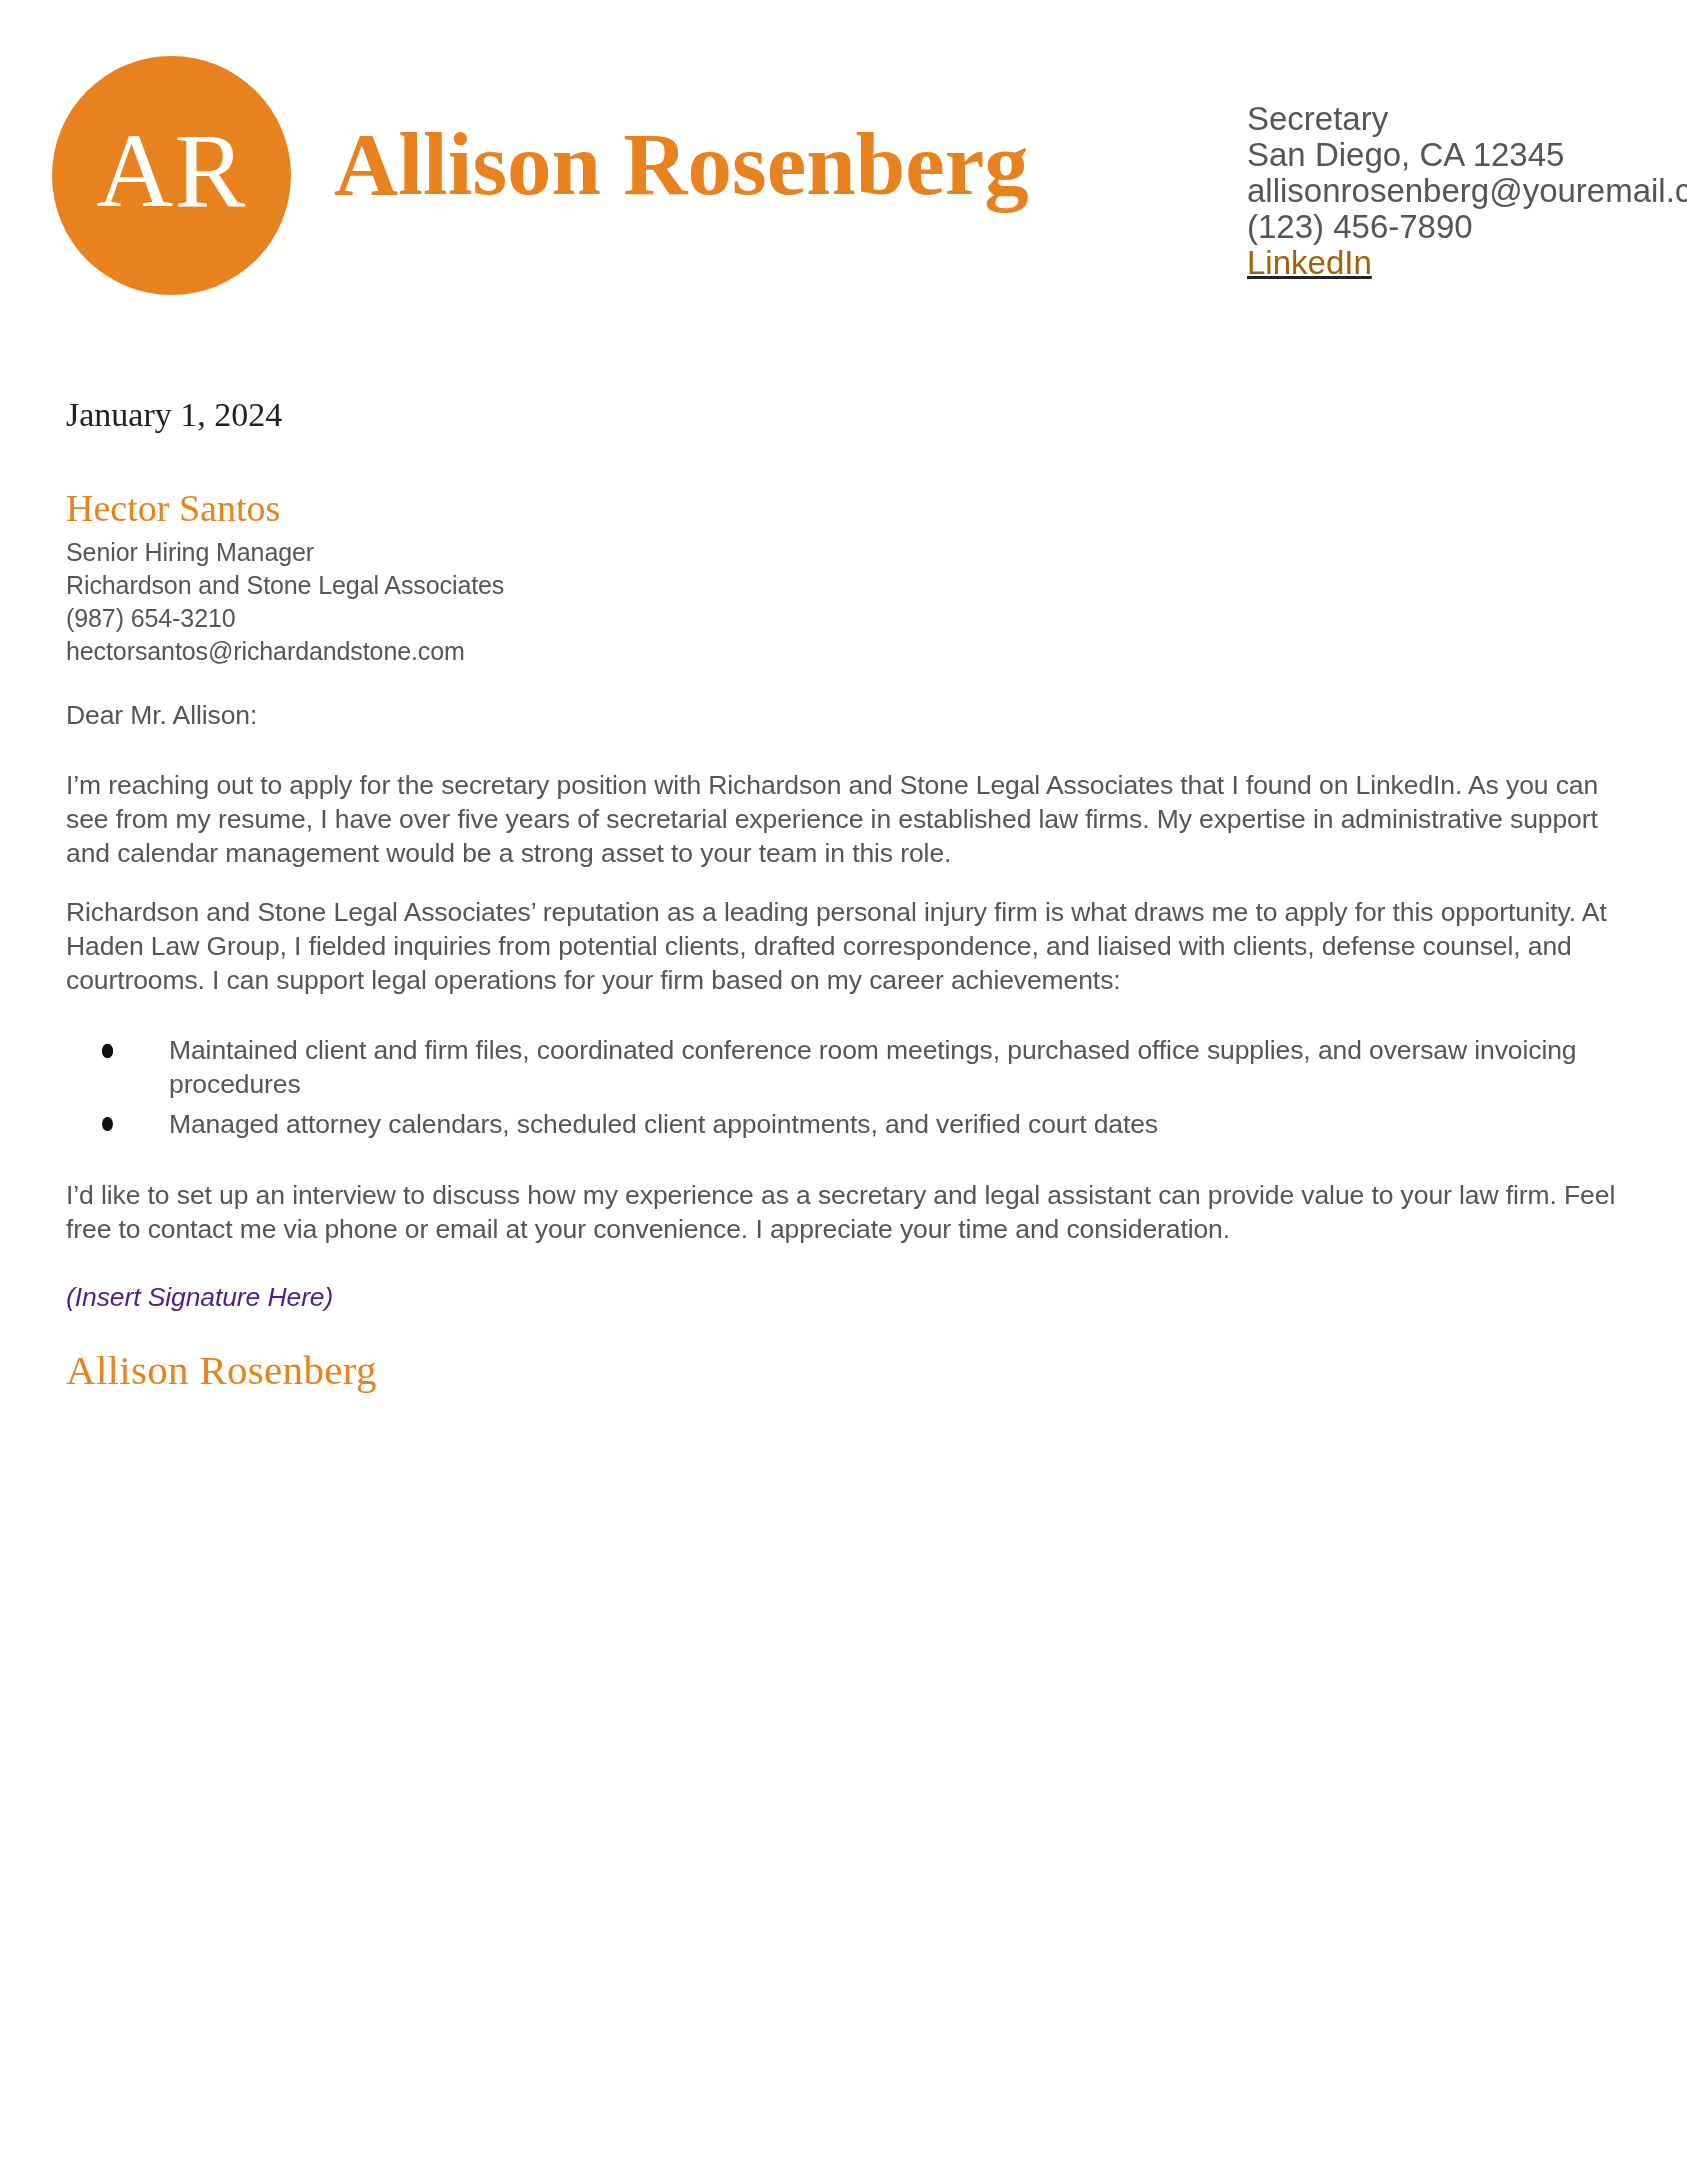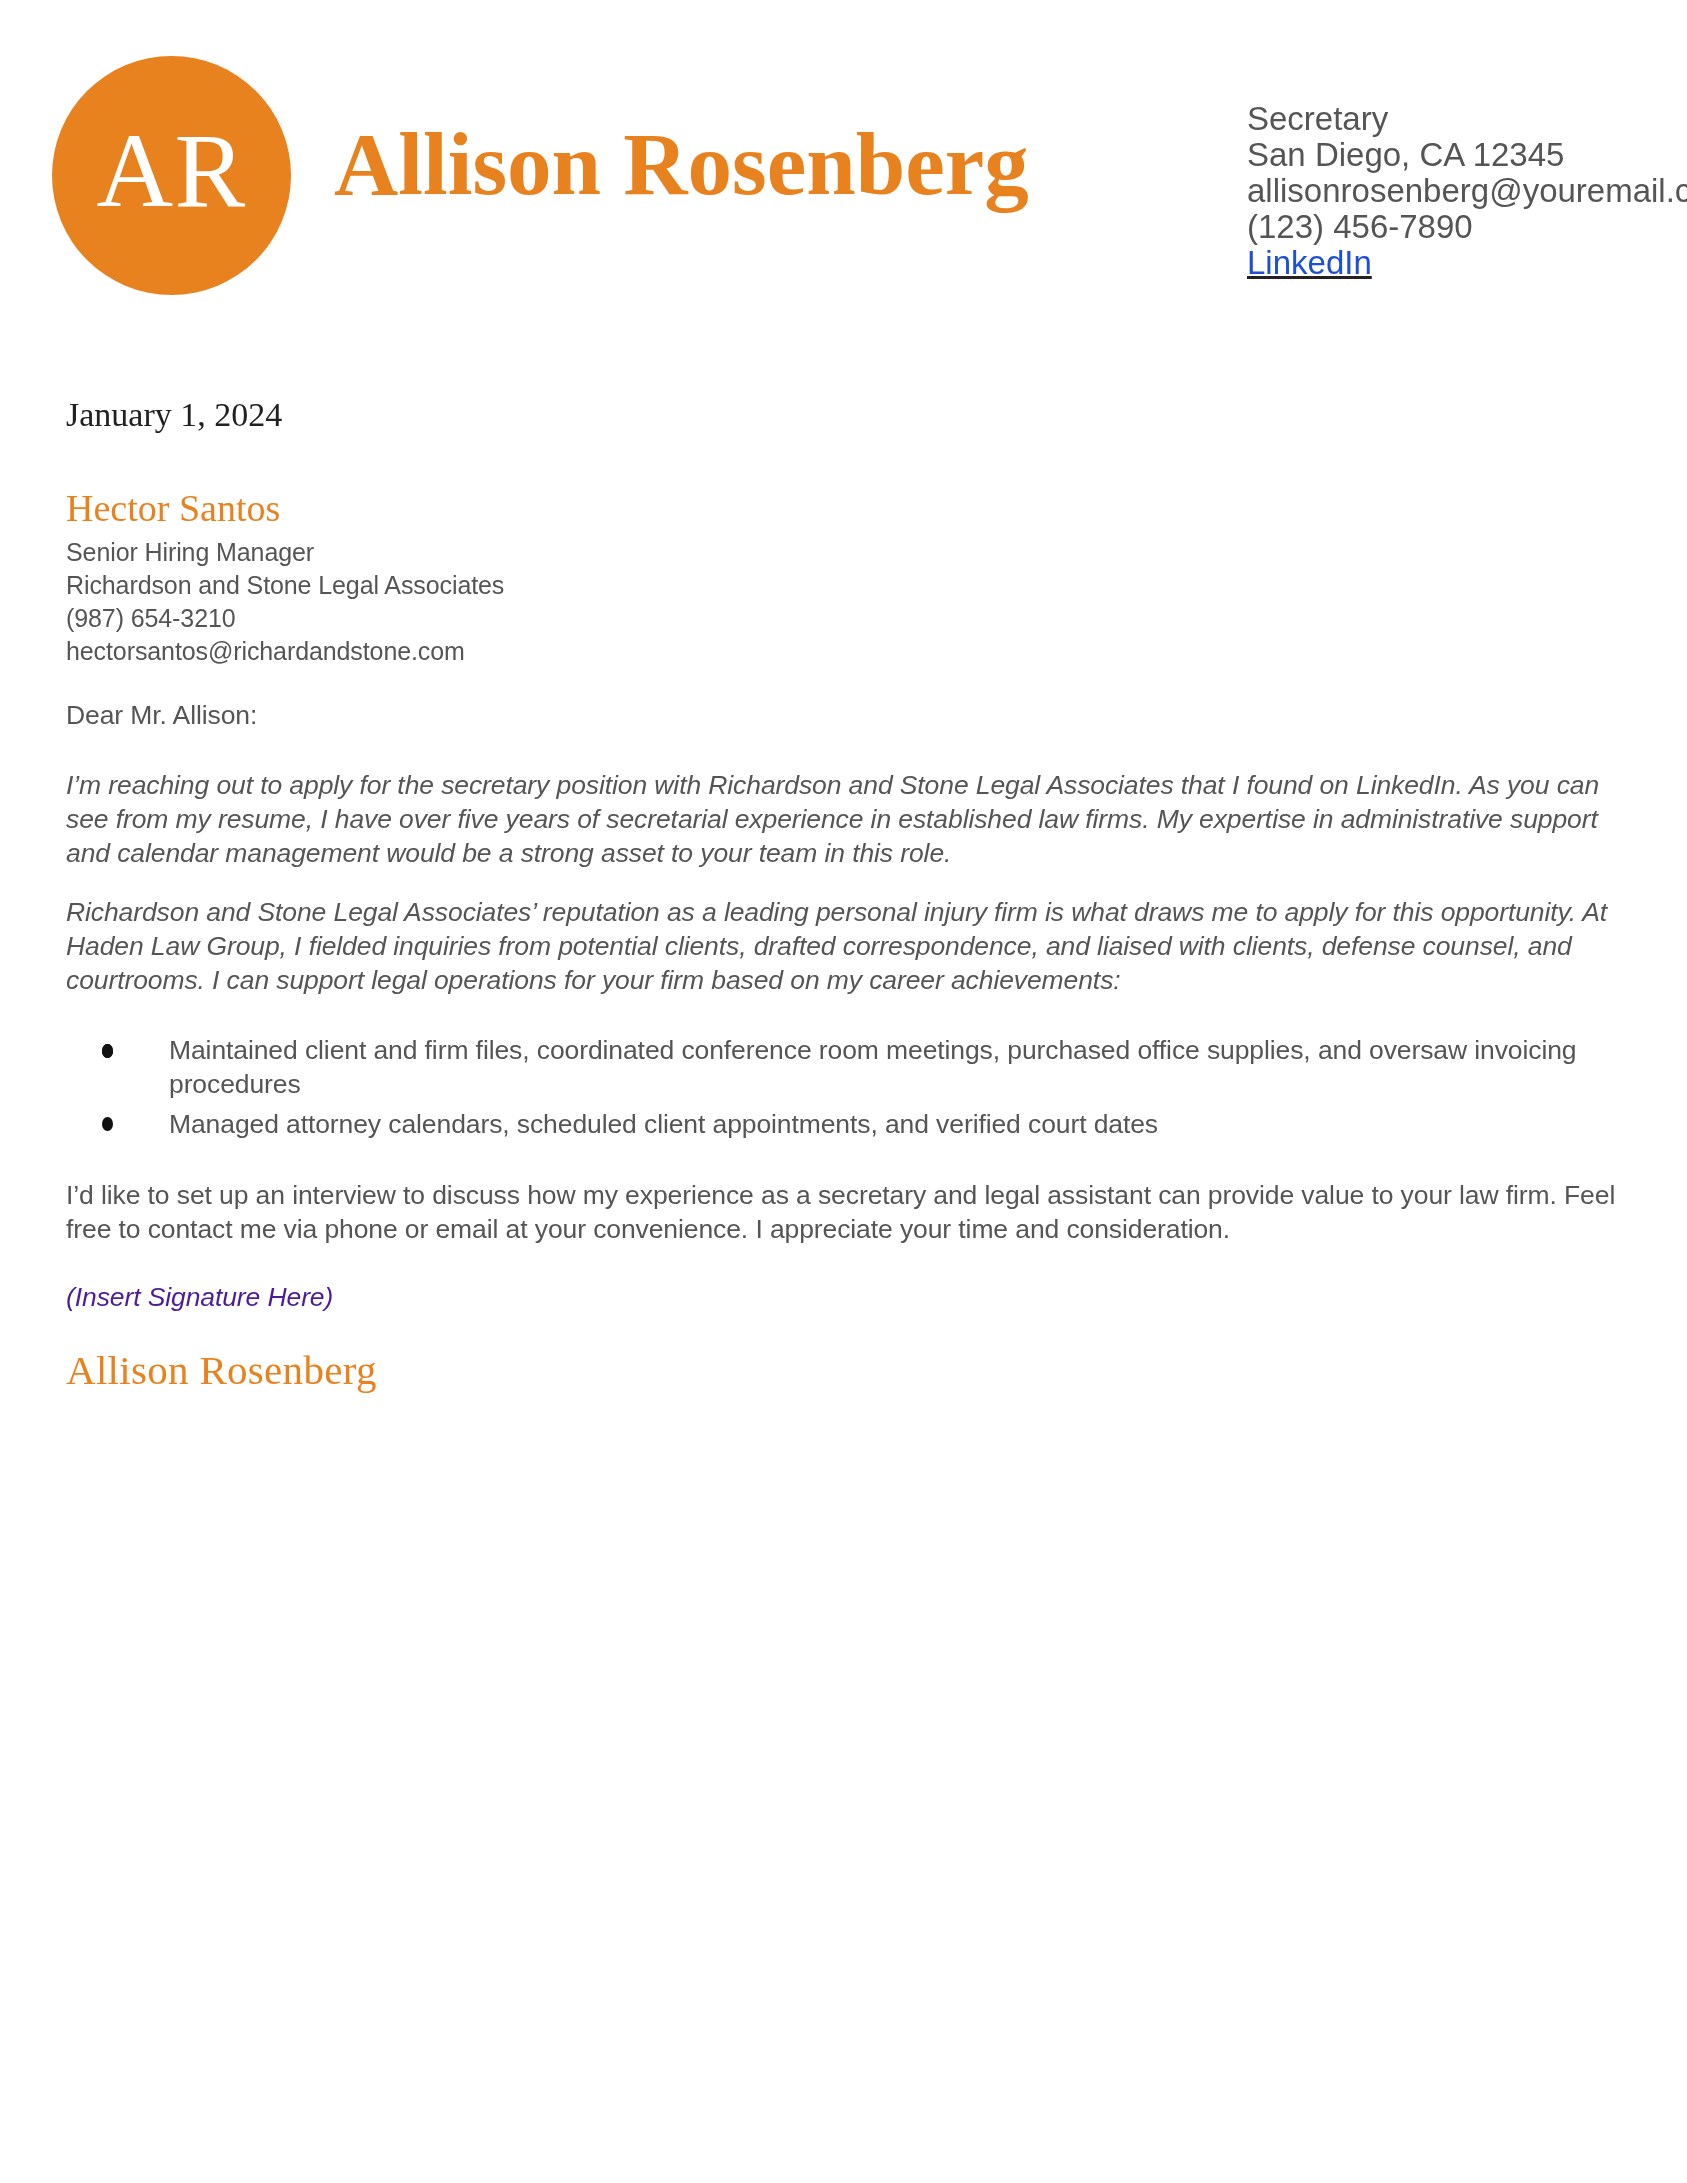--- a/index.html
+++ b/index.html
@@ -49,21 +49,21 @@
     position: absolute;
     left: 1247px;
     top: 101px;
     font-size: 33px;
     line-height: 36px;
     color: #555555;
     font-weight: 400;
   }
   .contact-block .linkedin a,
   .contact-block .linkedin span {
-    color: #1d4ed8;
+    color: #a16207;
     text-decoration: underline;
     text-decoration-color: #222222;
     cursor: pointer;
     margin-top: 16px;
   }
 
   
   .letter {
     position: absolute;
     left: 66px;
@@ -84,21 +84,21 @@
   .recipient-name {
     margin-top: 50px;
     font-family: "Liberation Serif", serif;
     font-size: 38px;
     line-height: 46px;
     color: #E8821E;
     letter-spacing: 0;
   }
   .recipient-details { margin-top: 5.3px; font-size: 25px; line-height: 33px; }
   .salutation { margin-top: 30px; }
-  .para { margin-top: 36px; font-style: italic; }
+  .para { margin-top: 36px; }
   .para-2 { margin-top: 25px; }
   .bullet-list {
     list-style: none;
     margin-top: 36px;
   }
   .bullet-list li {
     position: relative;
     padding-left: 103px;
     margin-bottom: 5.3px;
   }

